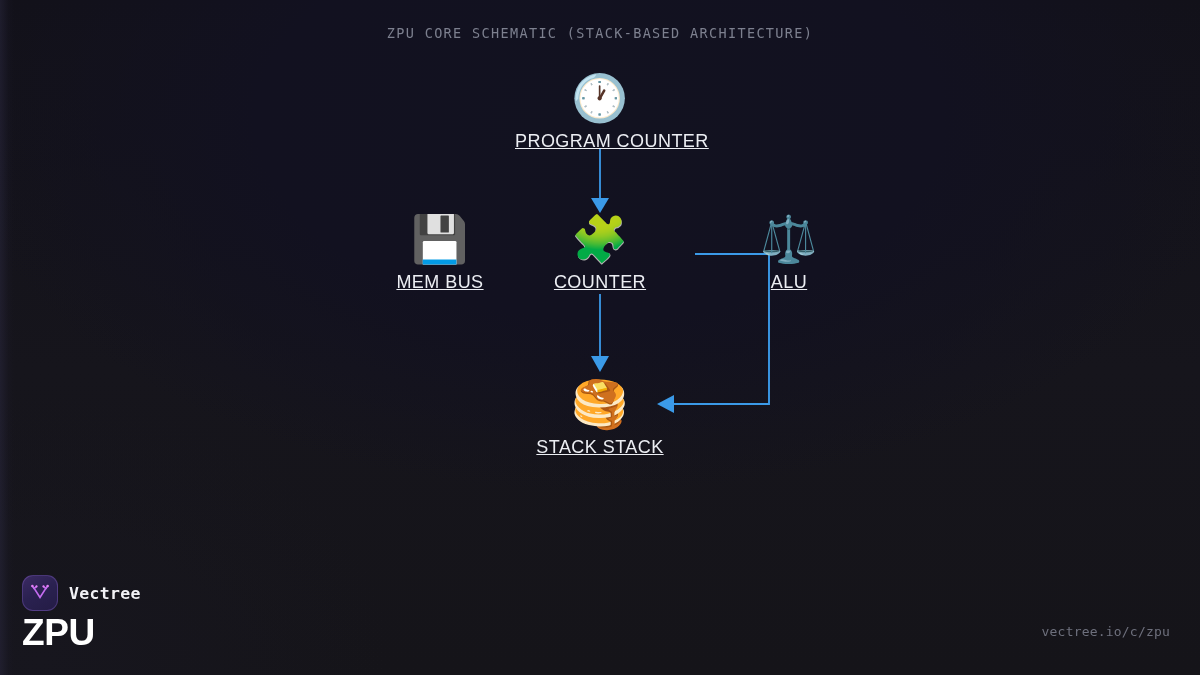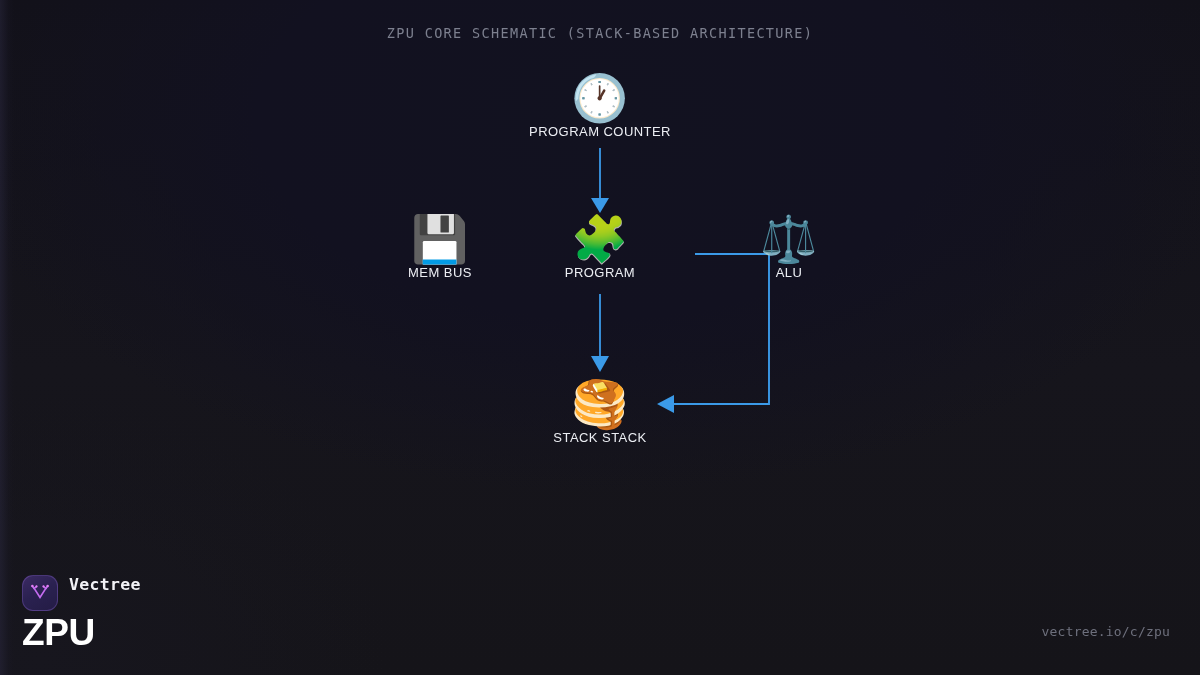--- a/index.html
+++ b/index.html
@@ -52,37 +52,38 @@
   .node .glyph {
     font-size:46px;
     line-height:52px;
     height:52px;
     display:block;
     font-family:"DejaVu Sans", sans-serif;
     user-select:none;
   }
   .node .nlabel {
     display:block;
-    margin-top:0;
-    font-size:13px;
+    margin-top:7px;
+    font-size:18px;
     letter-spacing:0.45px;
     color:#eceef3;
     white-space:nowrap;
+    text-decoration:underline;
   }
 
   #node-pc     { left:600px; top:72px;  }
   #node-membus { left:440px; top:213px; }
   #node-decoder{ left:600px; top:213px; }
   #node-alu    { left:789px; top:213px; }
   #node-stack  { left:600px; top:378px; }
 
   
   #brand {
     position:absolute; left:22px; top:575px;
-    display:flex; align-items:flex-start; gap:11px;
+    display:flex; align-items:center; gap:11px;
   }
   #brand-logo {
     width:36px; height:36px; border-radius:11px;
     background:linear-gradient(150deg,#3b2a63 0%,#2a2150 48%,#241c45 100%);
     border:1px solid rgba(150,110,220,0.32);
     display:flex; align-items:center; justify-content:center;
     flex:0 0 auto;
   }
   #brand-name {
     font-family:"DejaVu Sans Mono","Liberation Mono",monospace;
@@ -147,21 +148,21 @@
     <span class="nlabel">PROGRAM COUNTER</span>
   </div>
 
   <div class="node" id="node-membus">
     <span class="glyph">💾</span>
     <span class="nlabel">MEM BUS</span>
   </div>
 
   <div class="node" id="node-decoder">
     <span class="glyph">🧩</span>
-    <span class="nlabel">PROGRAM</span>
+    <span class="nlabel">COUNTER</span>
   </div>
 
   <div class="node" id="node-alu">
     <span class="glyph">⚖️</span>
     <span class="nlabel">ALU</span>
   </div>
 
   <div class="node" id="node-stack">
     <span class="glyph">🥞</span>
     <span class="nlabel">STACK STACK</span>

